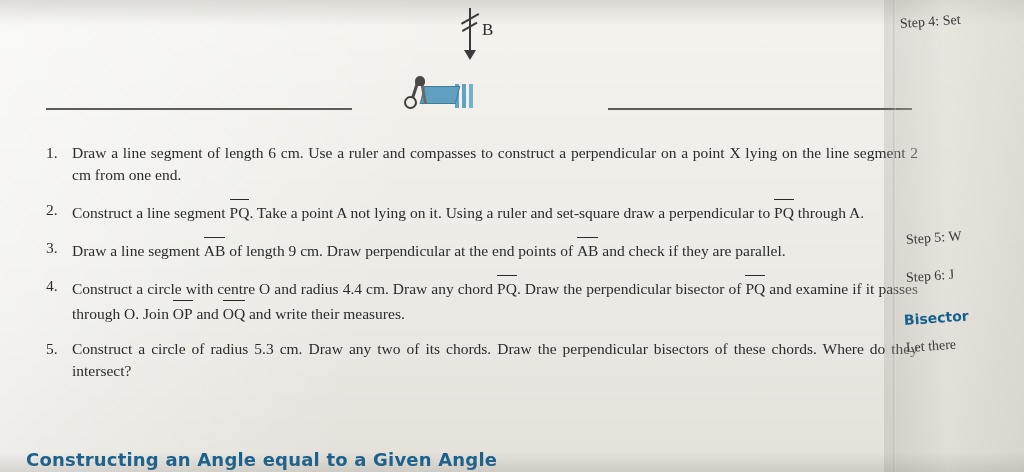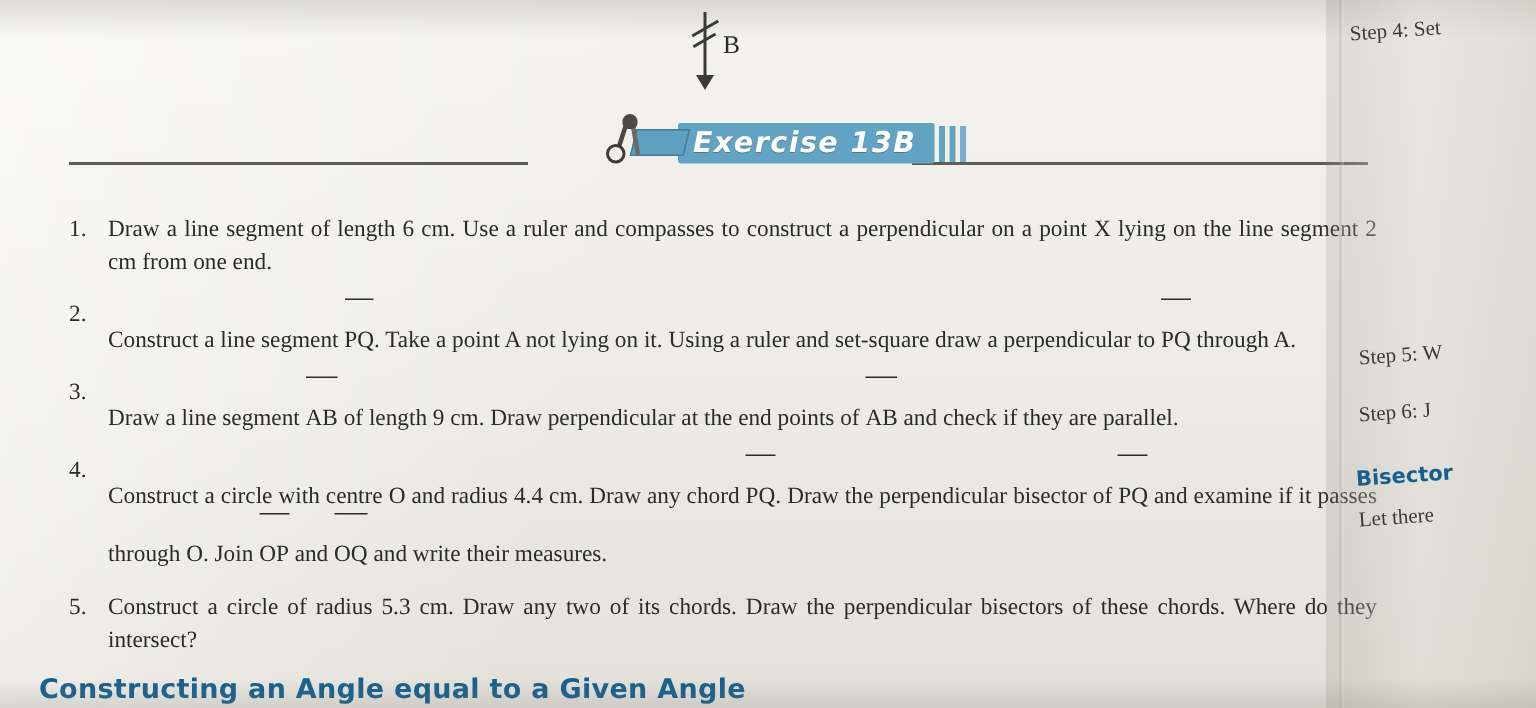--- a/index.html
+++ b/index.html
@@ -243,21 +243,21 @@
     text-align: left;
     padding-left: 2px;
   }
   .qtext {
     flex: 1;
     text-align: justify;
     padding-right: 6px;
   }
   .ovl {
     border-top: 1.2px solid #2b2b2b;
-    padding-top: 18px;
+    padding-top: 4px;
     display: inline-block;
     line-height: 1.15;
   }
 
   
   .bottom-heading {
     position: absolute;
     left: 26px;
     bottom: 2px;
     font-family: "DejaVu Sans", sans-serif;
@@ -309,21 +309,20 @@
     <div class="rule-left"></div>
     <div class="rule-right"></div>
     <div class="ex-badge">
       <div class="ex-icon">
         <div class="ruler"></div>
         <div class="compass-leg-a"></div>
         <div class="compass-leg-b"></div>
         <div class="compass-head"></div>
         <div class="compass-dot"></div>
       </div>
-      <div class="ex-title">Exercise 13B</div>
       <div class="ex-bars">
           <i></i>
           <i></i>
           <i></i>
         </div>
     </div>
   </div>
 
   <div class="qlist">
 

